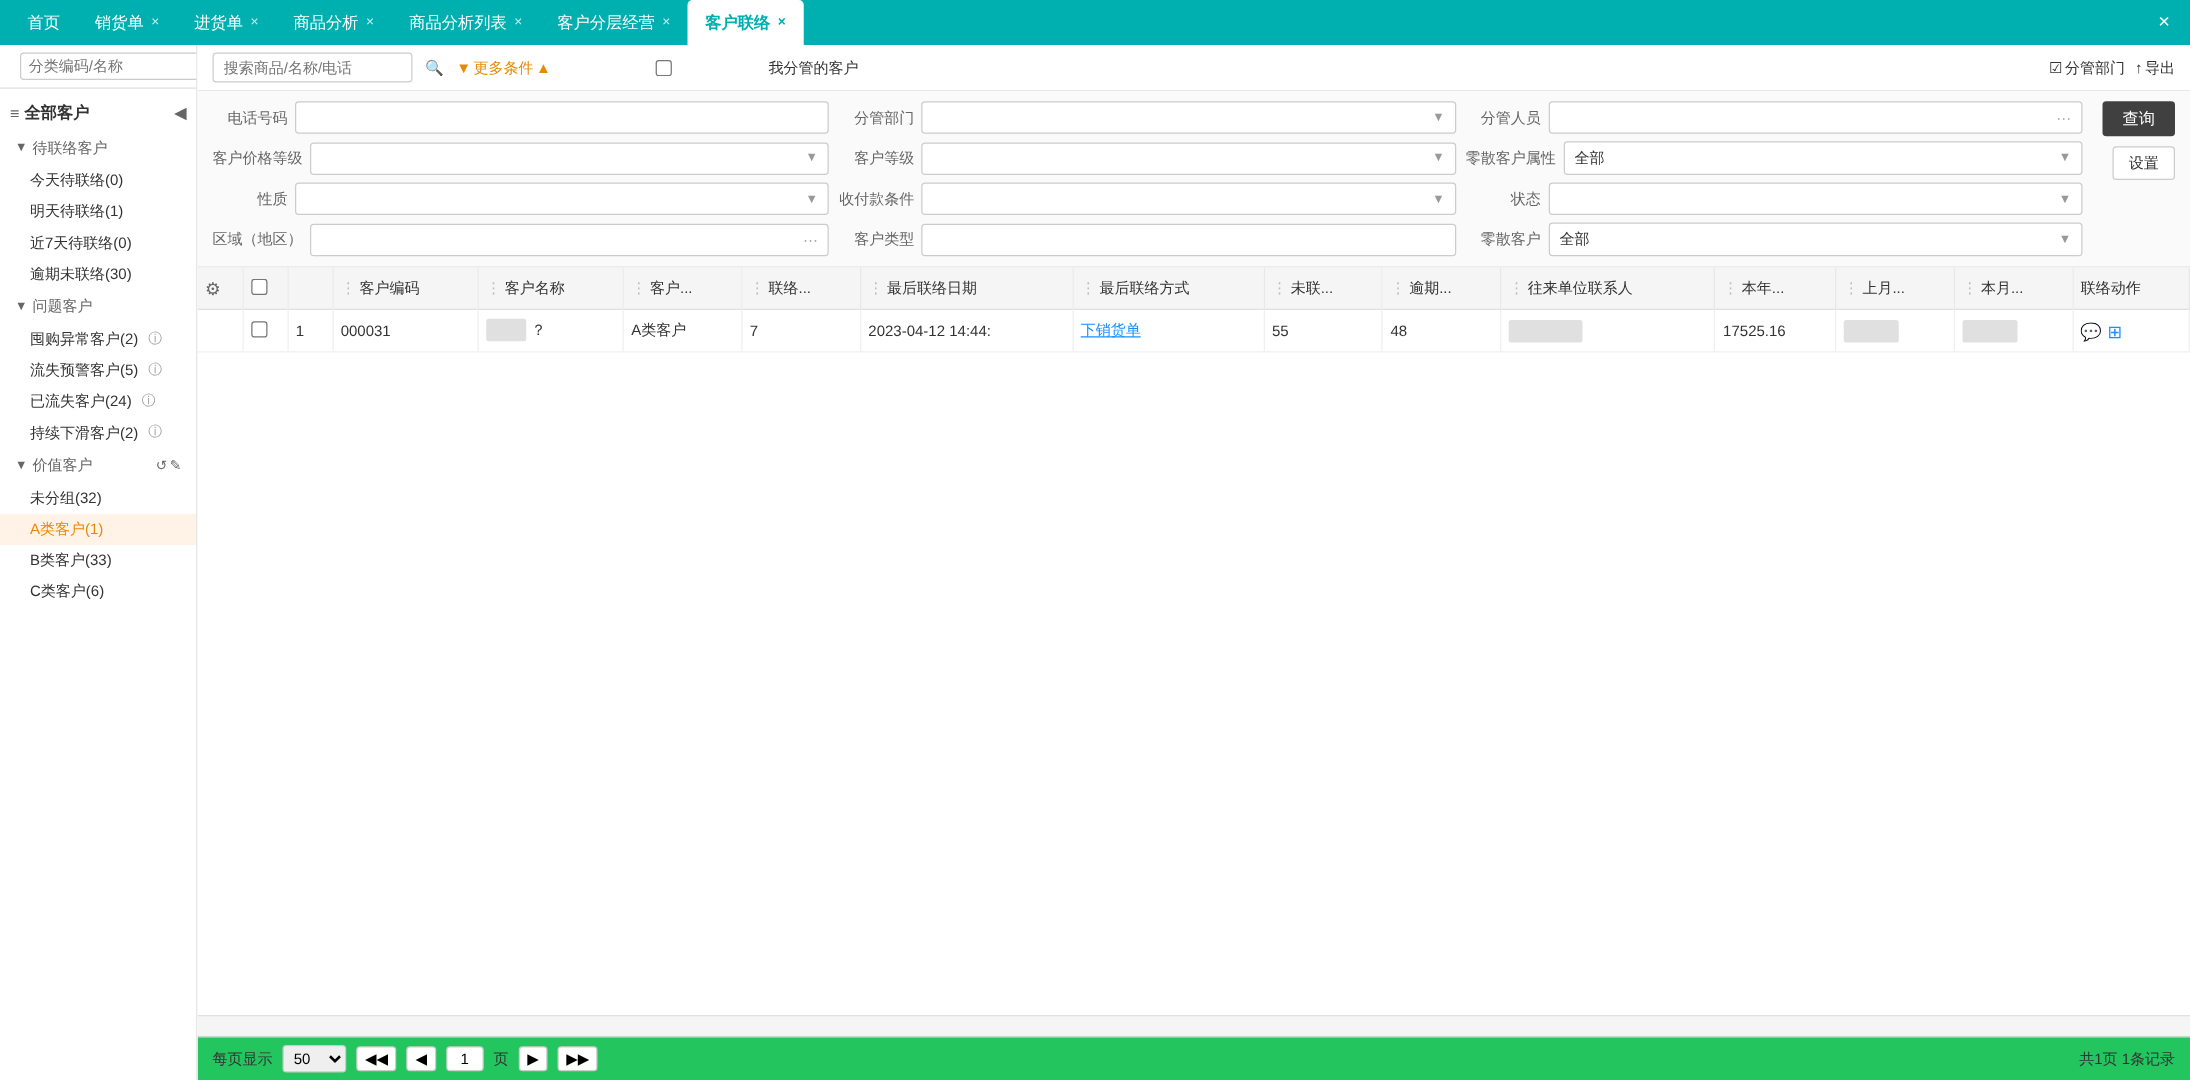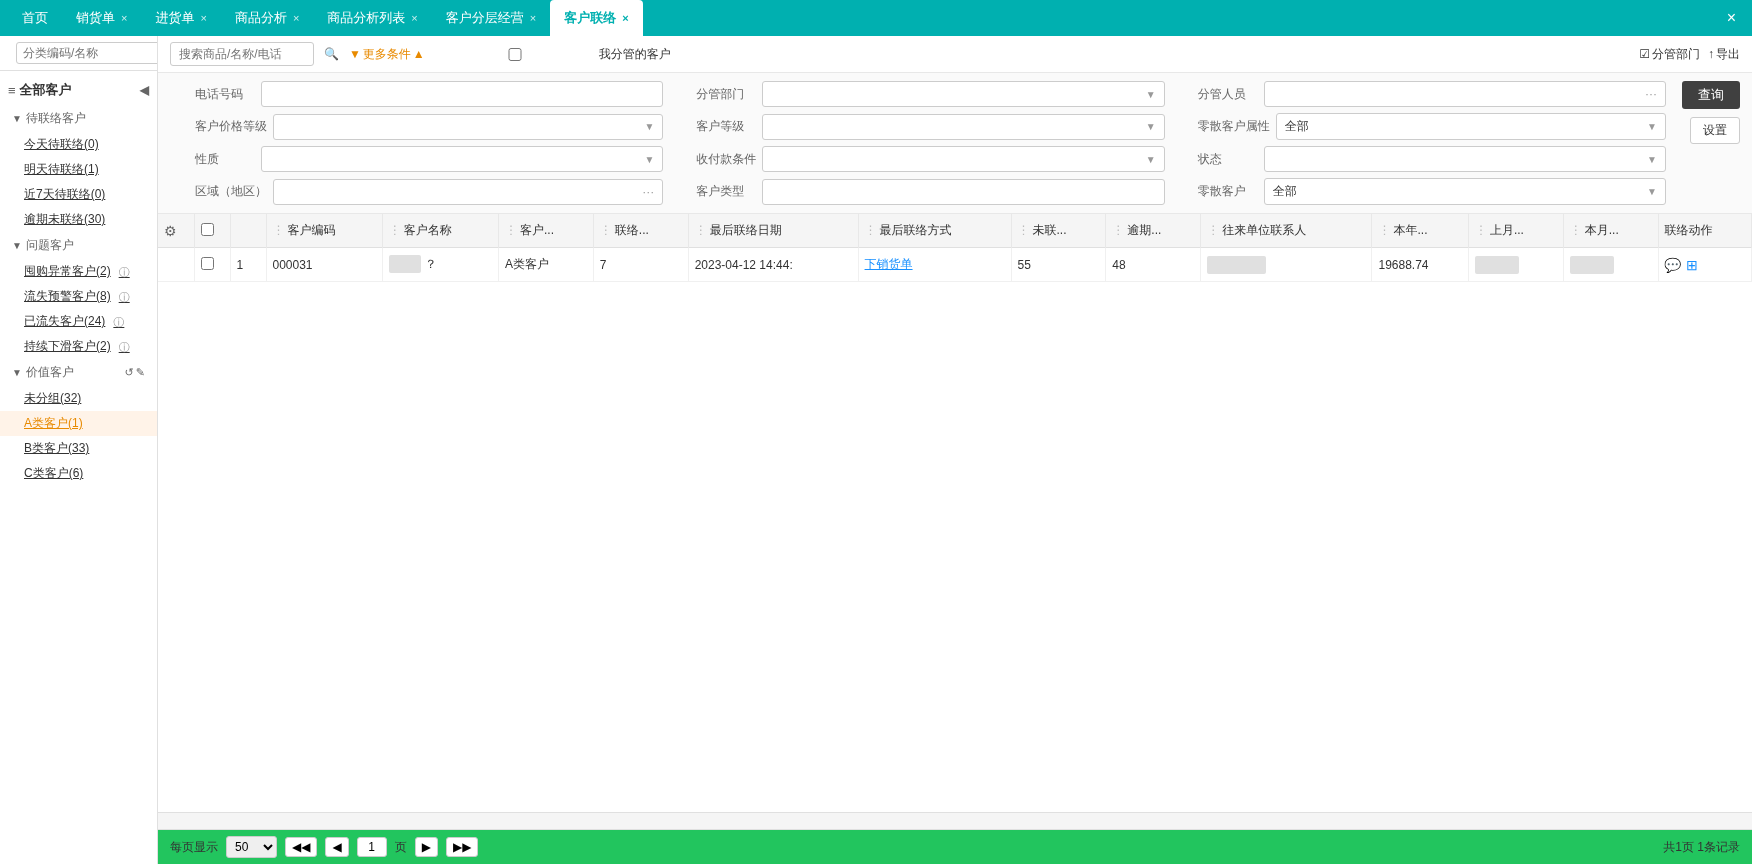--- a/index.html
+++ b/index.html
@@ -115,23 +115,22 @@
       align-items: center;
       gap: 4px;
     }
     .tree-section-title .arrow { font-size: 10px; }
     .tree-item {
       padding: 4px 16px 4px 24px;
       color: #333;
       cursor: pointer;
       font-size: 12px;
       display: flex;
-      align-items: flex-end;
+      align-items: flex-start;
       gap: 4px;
-      text-decoration: underline;
     }
     .tree-item.active { background: #fff3e8; color: #e88a00; }
     .tree-section-icons {
       display: flex;
       align-items: center;
       gap: 2px;
       margin-left: auto;
     }
 
     
@@ -207,21 +206,21 @@
       display: flex;
       align-items: center;
       flex: 1;
       gap: 6px;
     }
     .filter-label {
       color: #666;
       font-size: 12px;
       white-space: nowrap;
       min-width: 60px;
-      margin-left: 25px;
+      text-align: right;
     }
     .filter-input {
       flex: 1;
       border: 1px solid #ccc;
       border-radius: 3px;
       padding: 4px 8px;
       font-size: 12px;
       outline: none;
       display: flex;
       align-items: center;
@@ -455,21 +454,21 @@
 
       <div class="tree-section-title">
         <span class="arrow">▼</span>
         <span>问题客户</span>
       </div>
       <div class="tree-item">
         <span>囤购异常客户(2)</span>
         <span style="margin-left:4px; color:#999; font-size:11px;">ⓘ</span>
       </div>
       <div class="tree-item">
-        <span>流失预警客户(8)</span>
+        <span>流失预警客户(5)</span>
         <span style="margin-left:4px; color:#999; font-size:11px;">ⓘ</span>
       </div>
       <div class="tree-item">
         <span>已流失客户(24)</span>
         <span style="margin-left:4px; color:#999; font-size:11px;">ⓘ</span>
       </div>
       <div class="tree-item">
         <span>持续下滑客户(2)</span>
         <span style="margin-left:4px; color:#999; font-size:11px;">ⓘ</span>
       </div>
@@ -493,21 +492,21 @@
       </div>
       <div class="tree-item">
         <span>C类客户(6)</span>
       </div>
     </div>
   </div>
 
   <div class="content-area">
 
     <div class="filter-bar">
-      <input type="text" style="width: 144px;" placeholder="搜索商品/名称/电话">
+      <input type="text" style="width: 160px;" placeholder="搜索商品/名称/电话">
       <span style="color:#00b0b0;cursor:pointer;">🔍</span>
       <span class="filter-btn">
         <span style="color:#e88a00;">▼</span>
         <span>更多条件</span>
         <span style="color:#e88a00;">▲</span>
       </span>
       <label class="my-customers">
         <input type="checkbox" style="">
         <span>我分管的客户</span>
       </label>
@@ -669,21 +668,21 @@
               <td>7</td>
               <td>2023-04-12 14:44:</td>
               <td>
                 <span class="link-text">下销货单</span>
               </td>
               <td>55</td>
               <td>48</td>
               <td>
                 <span class="masked" style="padding:2px 16px;">&nbsp;&nbsp;&nbsp;&nbsp;&nbsp;&nbsp;&nbsp;&nbsp;</span>
               </td>
-              <td>19688.74</td>
+              <td>17525.16</td>
               <td>
                 <span class="masked" style="padding:2px 12px;">&nbsp;&nbsp;&nbsp;&nbsp;&nbsp;&nbsp;</span>
               </td>
               <td>
                 <span class="masked" style="padding:2px 12px;">&nbsp;&nbsp;&nbsp;&nbsp;&nbsp;&nbsp;</span>
               </td>
               <td>
                 <div class="row-actions">
                   <span class="row-action-icon" title="联络">💬</span>
                   <span class="row-action-icon" title="二维码">⊞</span>

